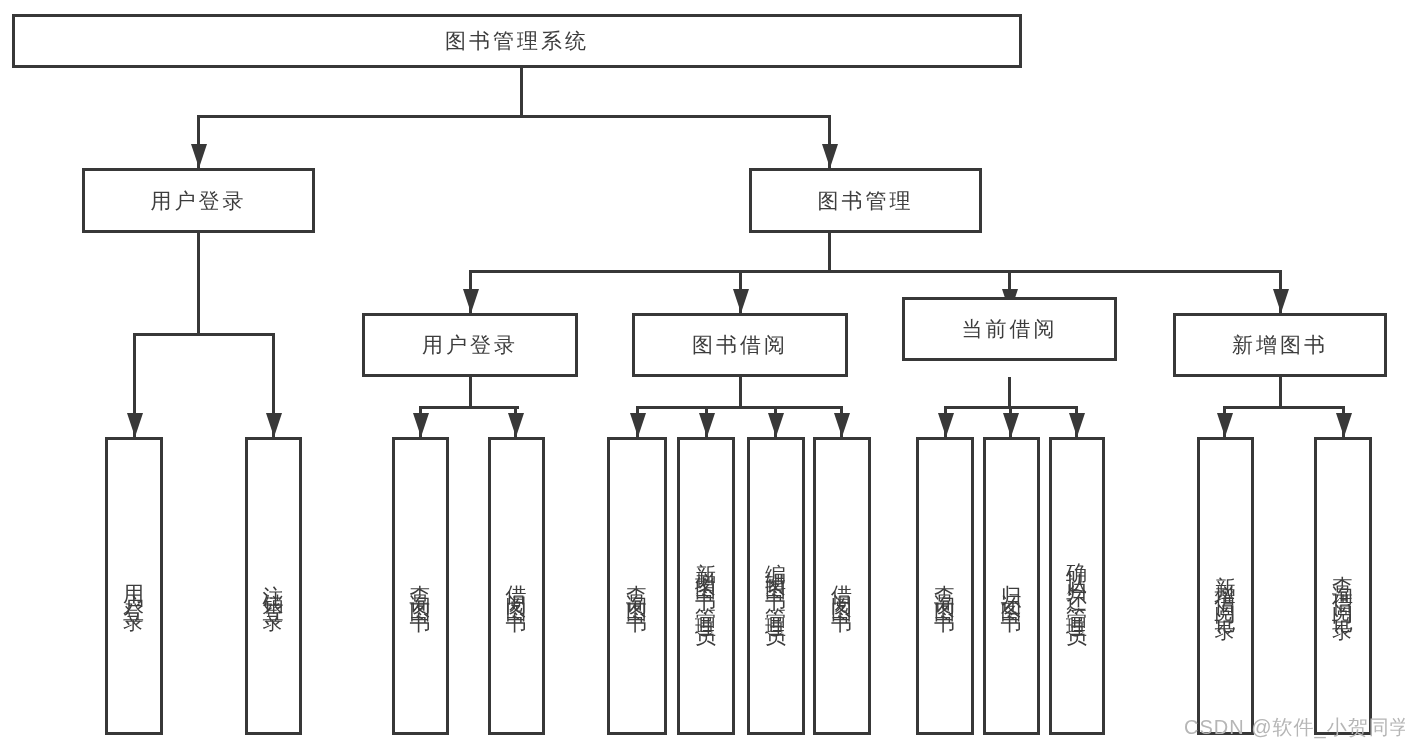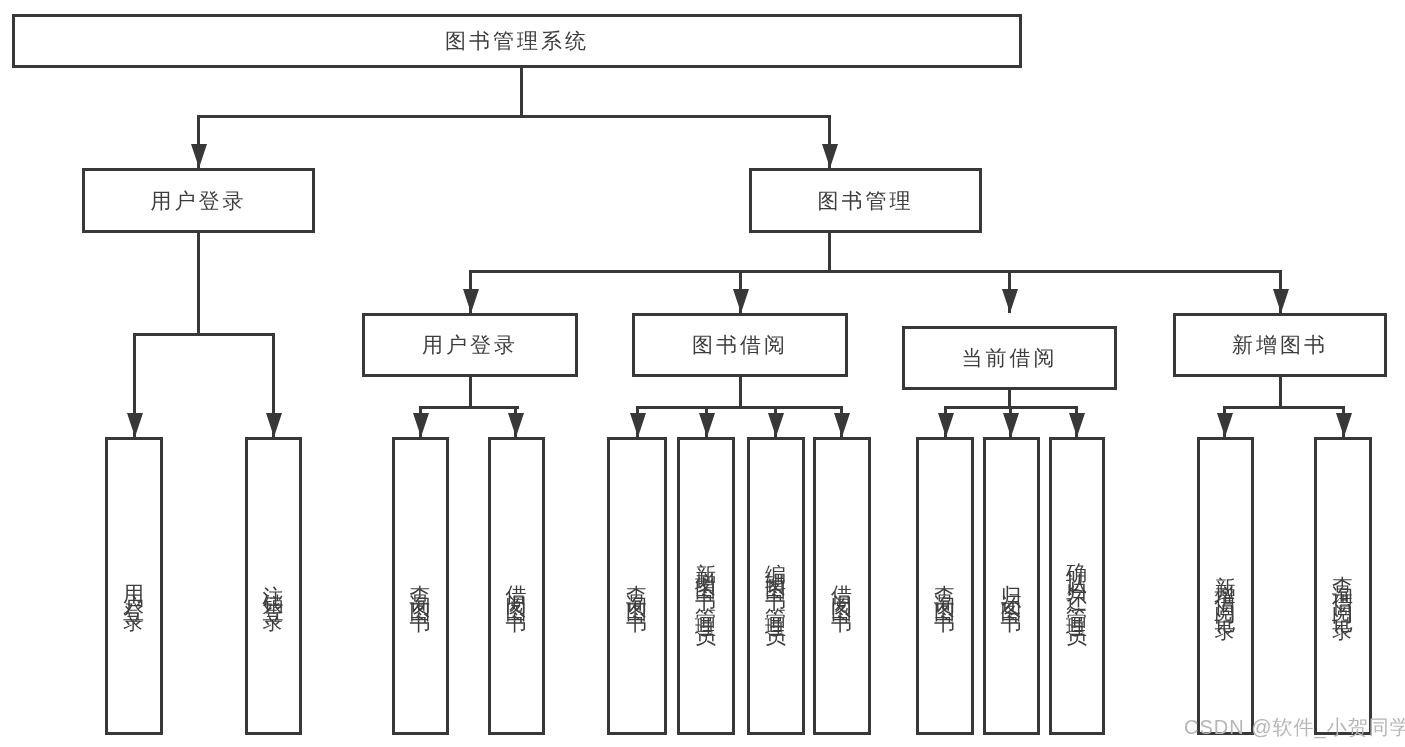--- a/index.html
+++ b/index.html
@@ -116,21 +116,21 @@
       <div class="arrowhead" style="left: 1068.5px; top: 413px;"></div>
       <div class="arrowhead" style="left: 1216.5px; top: 413px;"></div>
       <div class="arrowhead" style="left: 1335.5px; top: 413px;"></div>
     </div>
   <div id="node-layer">
       <div class="node h" style="left: 12px; top: 14px; width: 1010px; height: 54px;">图书管理系统</div>
       <div class="node h" style="left: 82px; top: 168px; width: 233px; height: 65px;">用户登录</div>
       <div class="node h" style="left: 716px; top: 168px; width: 233px; height: 65px; margin-left: 33px;">图书管理</div>
       <div class="node h" style="left: 362px; top: 313px; width: 216px; height: 64px;">用户登录</div>
       <div class="node h" style="left: 632px; top: 313px; width: 216px; height: 64px;">图书借阅</div>
-      <div class="node h" style="left: 902px; top: 326px; width: 215px; height: 64px;">当前借阅</div>
+      <div class="node h" style="left: 902px; top: 297px; width: 215px; height: 64px;">当前借阅</div>
       <div class="node h" style="left: 1173px; top: 313px; width: 214px; height: 64px;">新增图书</div>
       <div class="node v" style="left: 105px; top: 437px; width: 58px; height: 298px;">用户登录</div>
       <div class="node v" style="left: 245px; top: 437px; width: 57px; height: 298px;">注销登录</div>
       <div class="node v" style="left: 392px; top: 437px; width: 57px; height: 298px;">查询图书</div>
       <div class="node v" style="left: 488px; top: 437px; width: 57px; height: 298px;">借阅图书</div>
       <div class="node v" style="left: 607px; top: 437px; width: 60px; height: 298px;">查询图书</div>
       <div class="node v" style="left: 677px; top: 437px; width: 58px; height: 298px;">新增图书（管理员）</div>
       <div class="node v" style="left: 747px; top: 437px; width: 58px; height: 298px;">编辑图书（管理员）</div>
       <div class="node v" style="left: 813px; top: 437px; width: 58px; height: 298px;">借阅图书</div>
       <div class="node v" style="left: 916px; top: 437px; width: 58px; height: 298px;">查询图书</div>

